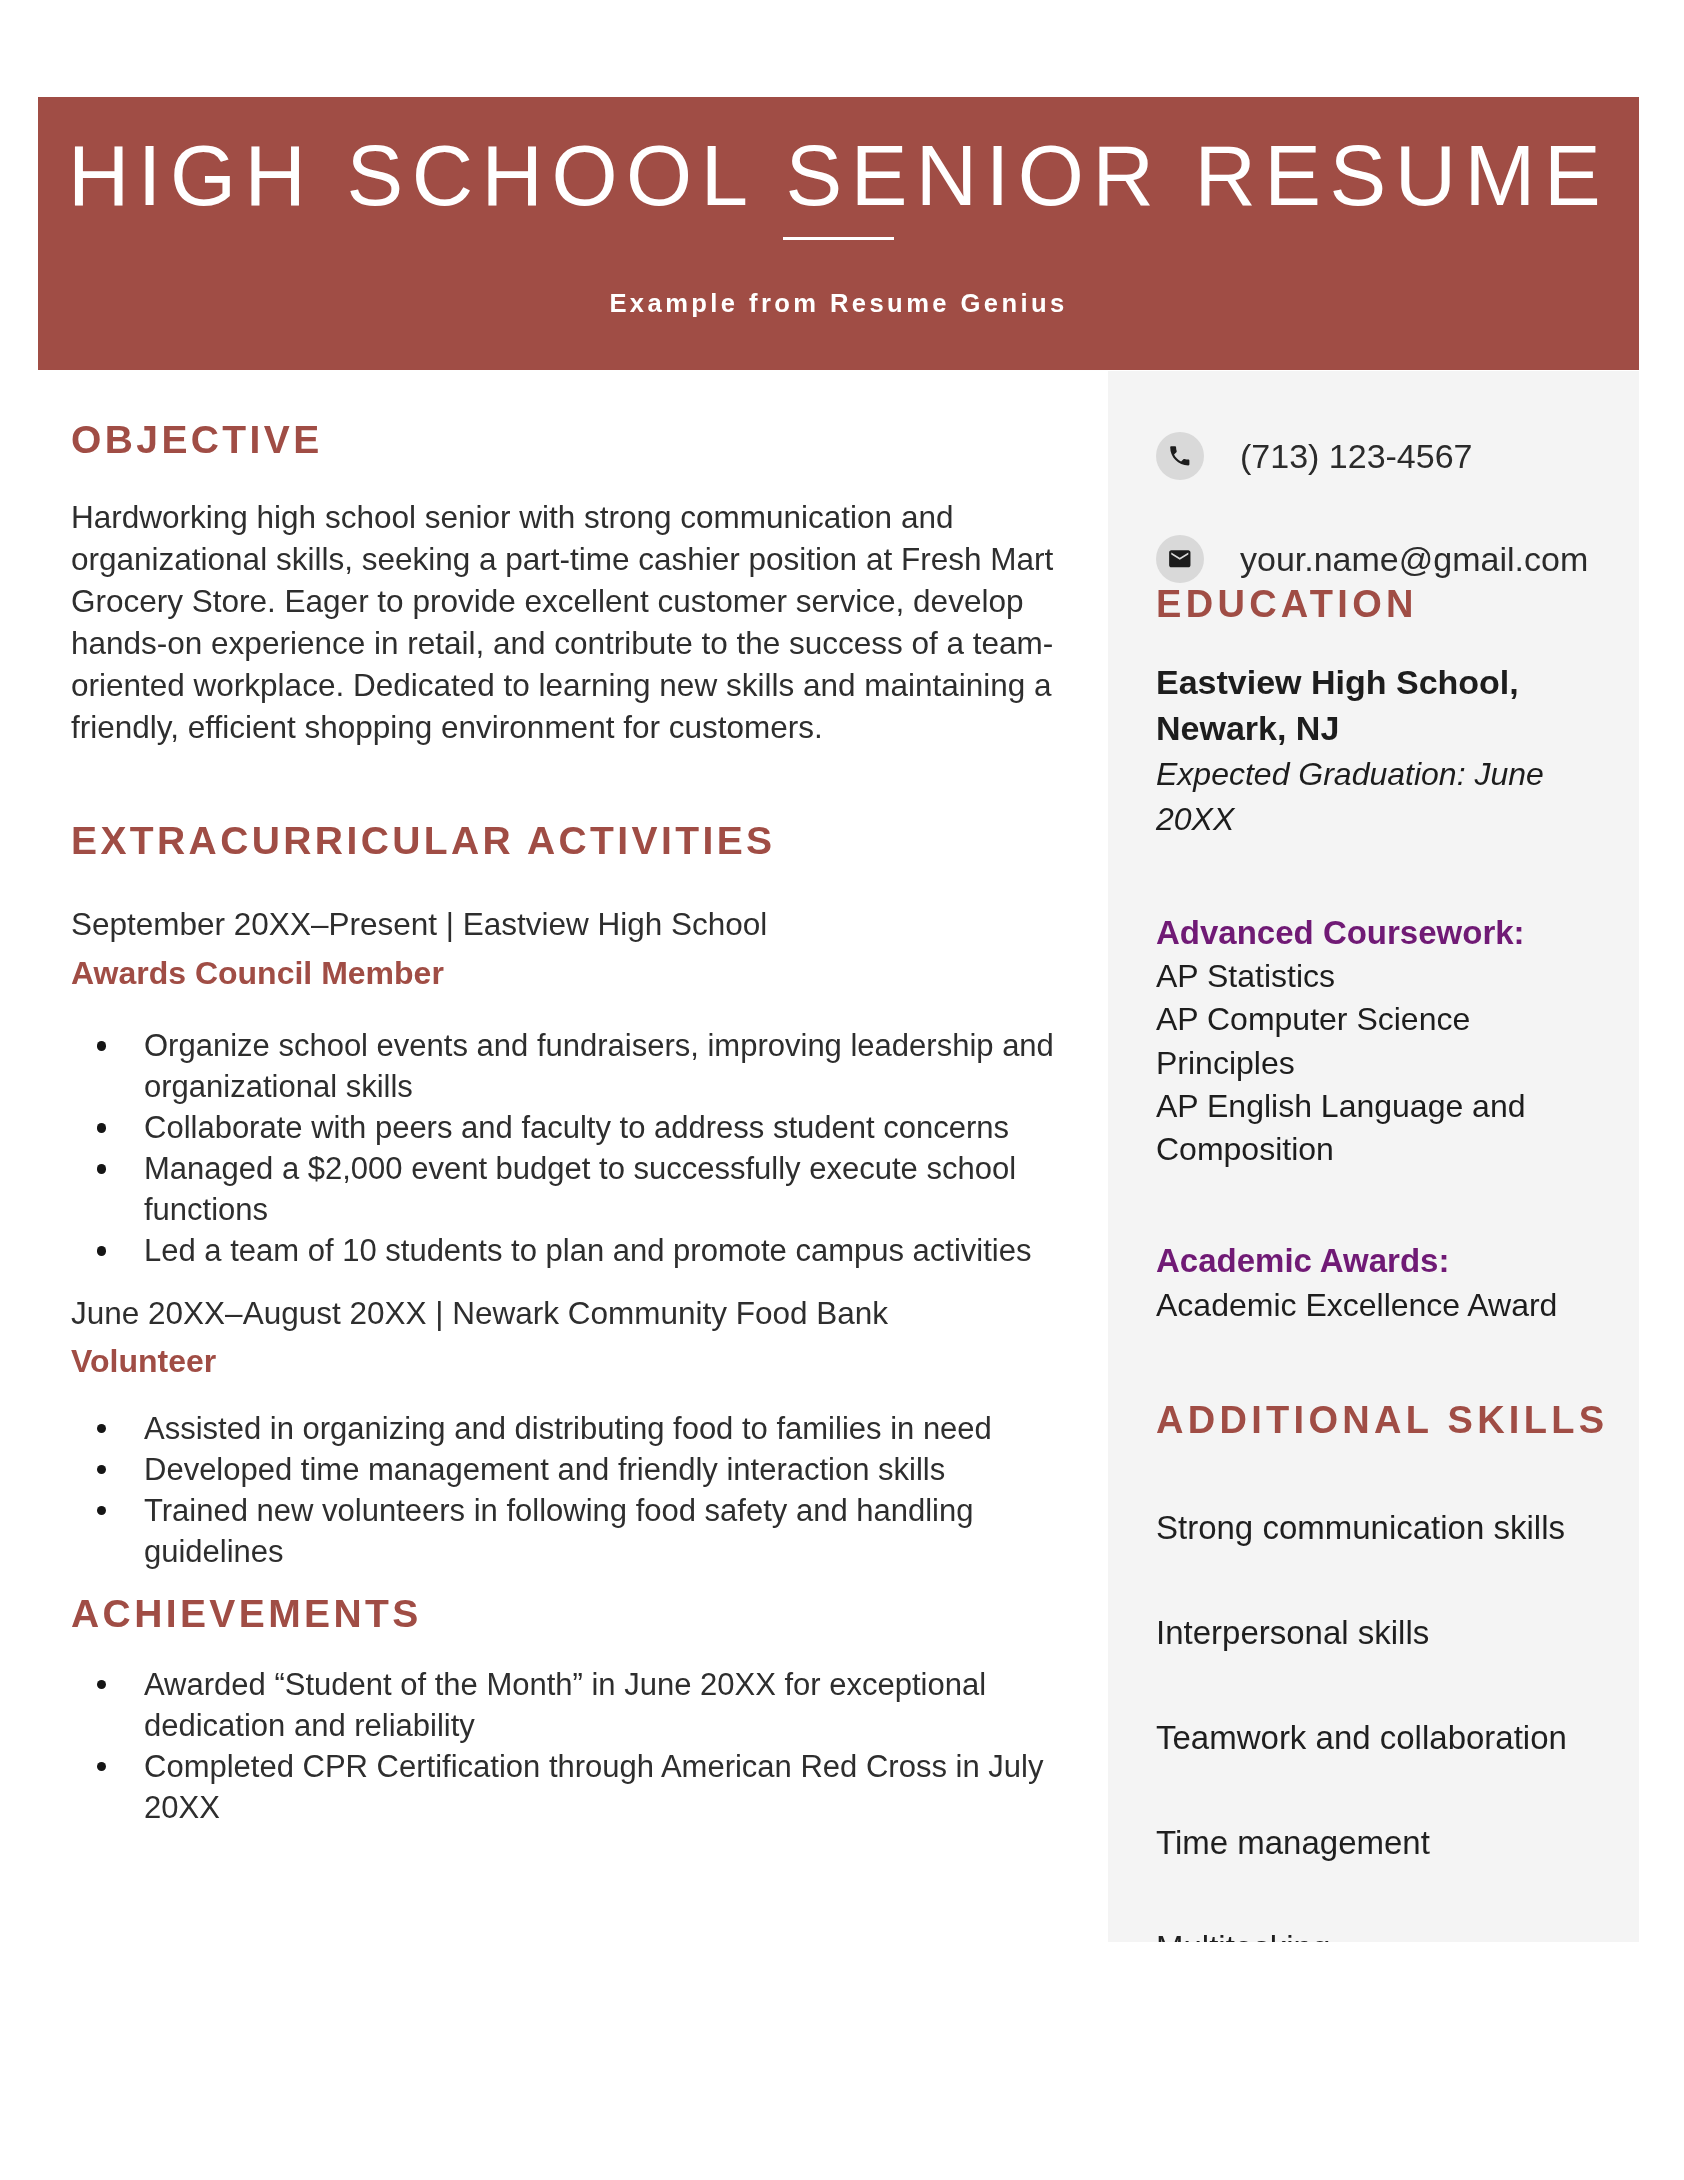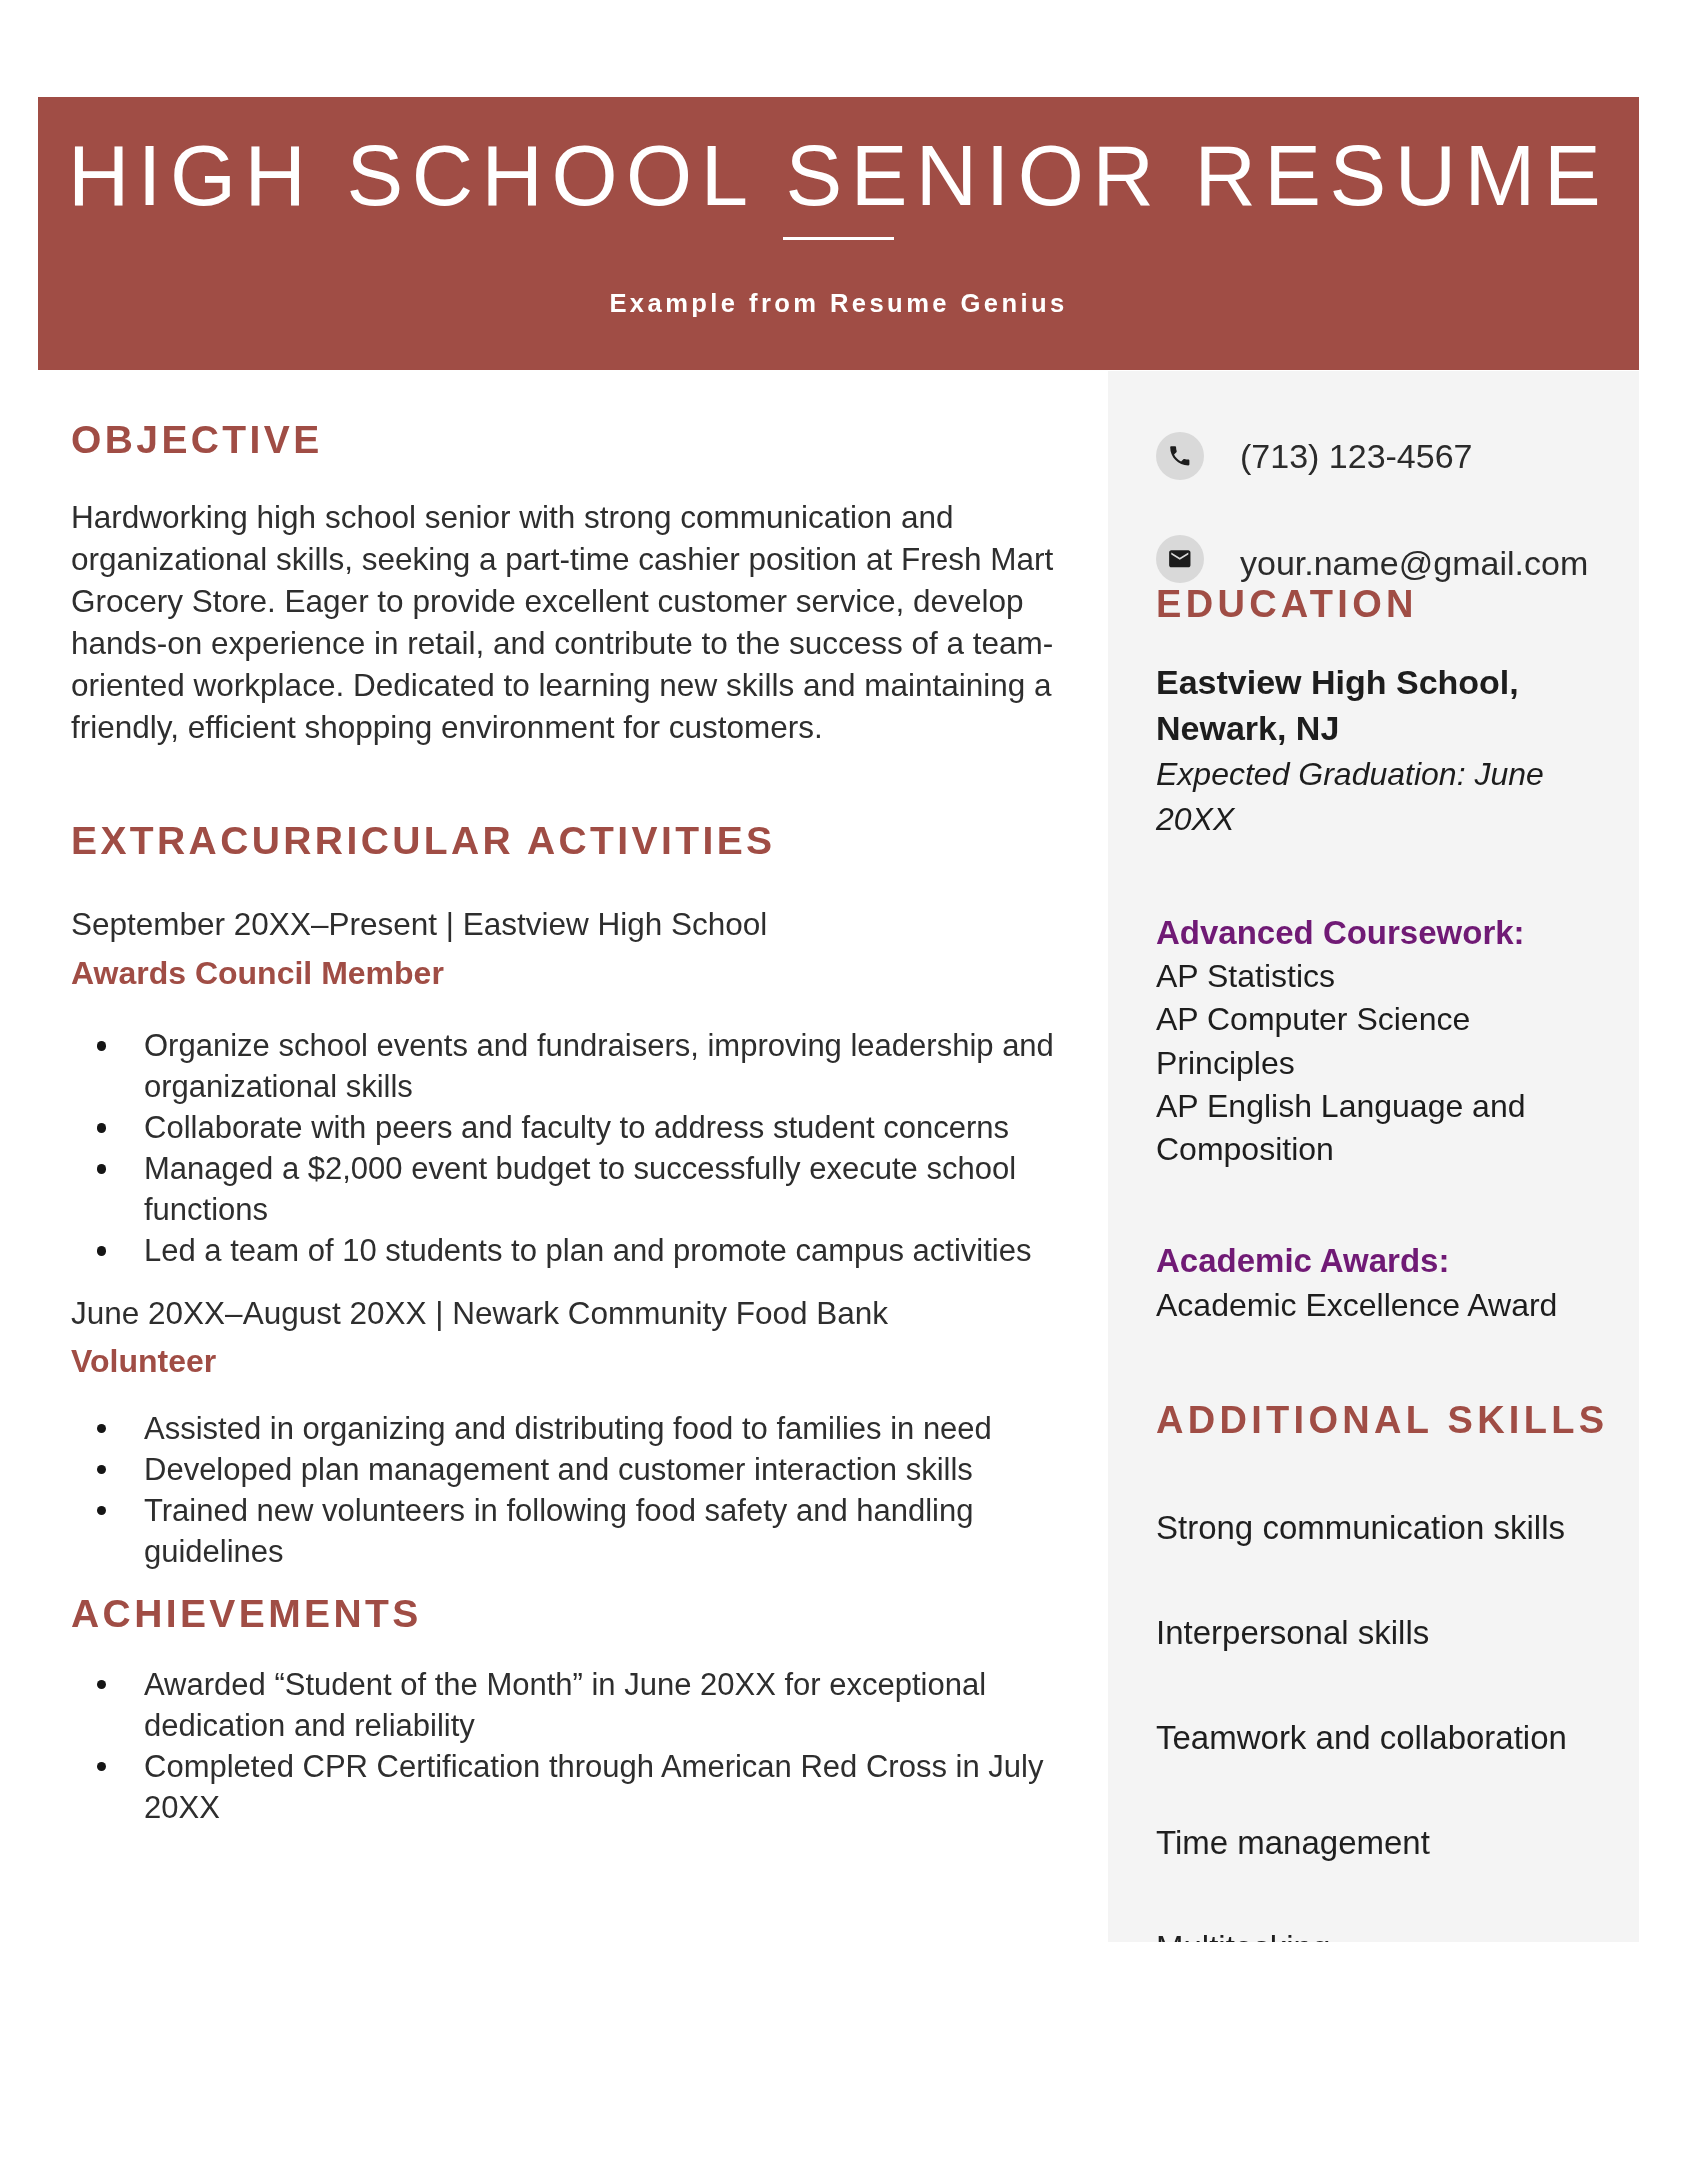--- a/index.html
+++ b/index.html
@@ -55,21 +55,21 @@
     width: 531px;
     height: 1674px;
     background: #F4F4F4;
     padding: 61px 25.6px 0 48px;
   }
   .contact-row {
     display: flex;
     align-items: center;
     gap: 36px;
   }
-  .contact-row + .contact-row { margin-top: 55px; align-items: flex-end; }
+  .contact-row + .contact-row { margin-top: 55px; }
   .icon-circle {
     flex: 0 0 auto;
     width: 48px;
     height: 48px;
     border-radius: 50%;
     background: #D9D9D9;
     display: flex;
     align-items: center;
     justify-content: center;
   }
@@ -217,21 +217,21 @@
       <li>Organize school events and fundraisers, improving leadership and organizational skills</li>
       <li>Collaborate with peers and faculty to address student concerns</li>
       <li>Managed a $2,000 event budget to successfully execute school functions</li>
       <li>Led a team of 10 students to plan and promote campus activities</li>
     </ul>
 
     <div class="dates-line">June 20XX–August 20XX | Newark Community Food Bank</div>
     <div class="role-title">Volunteer</div>
     <ul class="bullets" style="margin-top:25.6px;">
       <li>Assisted in organizing and distributing food to families in need</li>
-      <li>Developed plan management and customer interaction skills</li>
+      <li>Developed time management and friendly interaction skills</li>
       <li>Trained new volunteers in following food safety and handling guidelines</li>
     </ul>
 
     <div class="section-heading achievements">ACHIEVEMENTS</div>
     <ul class="bullets achv">
       <li>Awarded “Student of the Month” in June 20XX for exceptional dedication and reliability</li>
       <li>Completed CPR Certification through American Red Cross in July 20XX</li>
     </ul>
 
   </div>

